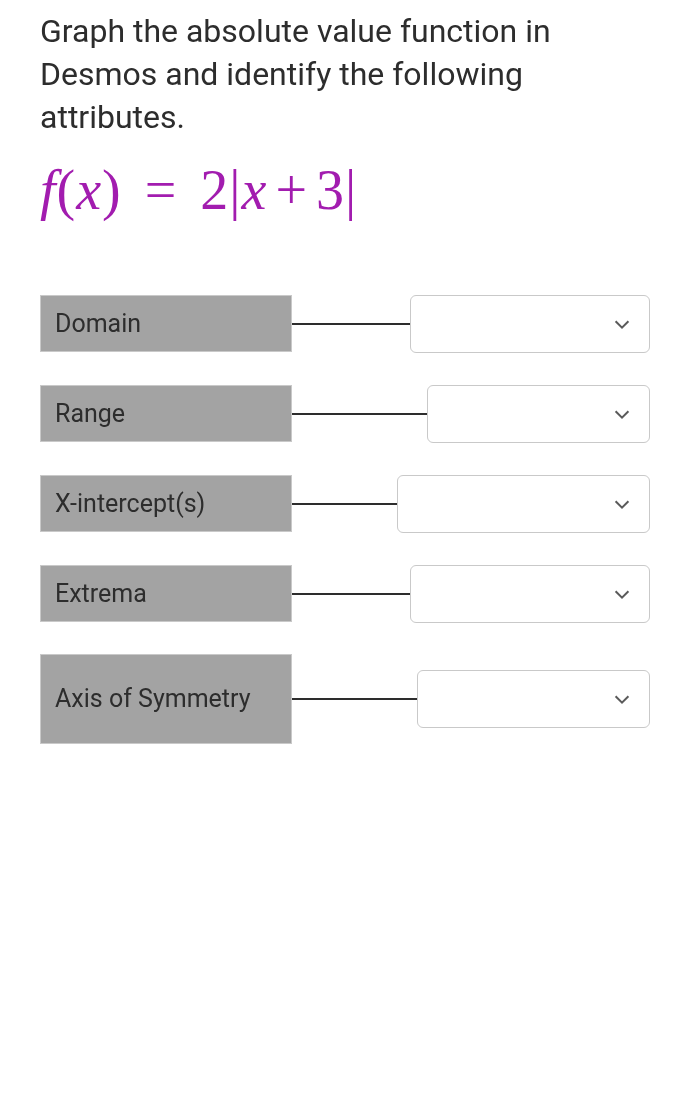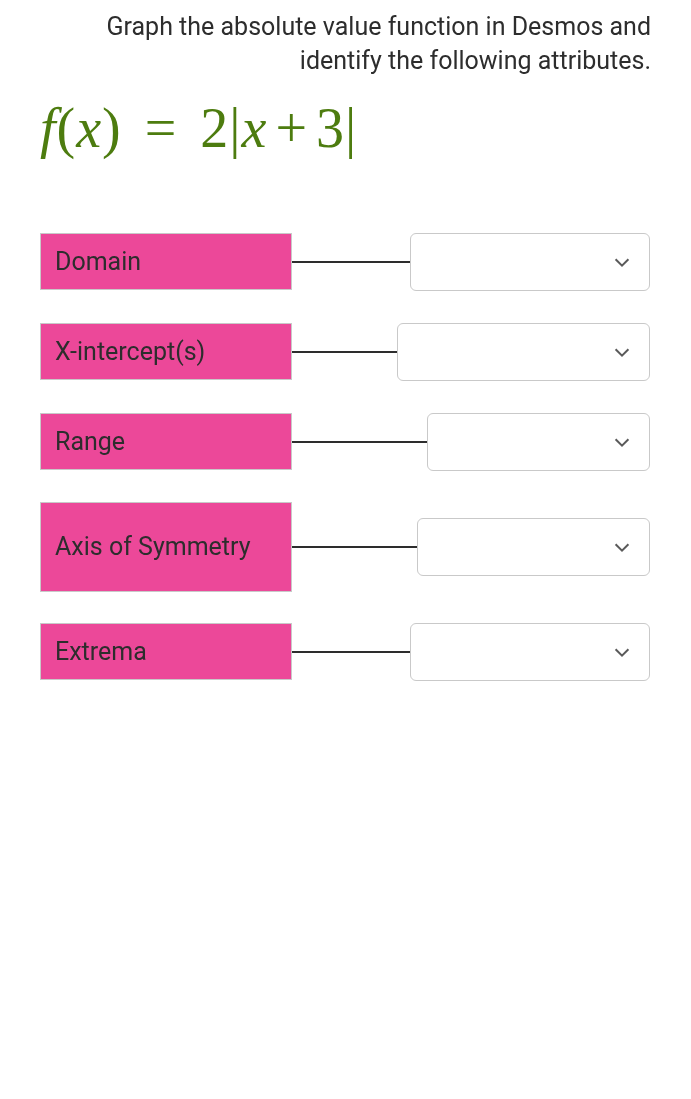--- a/index.html
+++ b/index.html
@@ -8,31 +8,30 @@
     padding: 0;
     font-family: -apple-system, BlinkMacSystemFont, "Segoe UI", Roboto, Helvetica, Arial, sans-serif;
     background: #fff;
     width: 691px;
     color: #2d2d2d;
   }
   .container {
     padding: 10px 40px 0 40px;
   }
   .instruction {
-    font-size: 25px;
+    font-size: 32px;
     line-height: 1.35;
     color: #2d2d2d;
     margin-bottom: 18px;
-    text-align: right;
   }
   .equation {
     font-family: "Cambria Math", "STIX", "Times New Roman", serif;
     font-size: 56px;
     font-style: italic;
-    color: #4d7c0f;
+    color: #a21caf;
     margin: 10px 0 70px 0;
     letter-spacing: 1px;
     white-space: nowrap;
   }
   .eq-f { font-style: italic; }
   .eq-paren { font-style: normal; }
   .eq-x { font-style: italic; }
   .eq-eq { font-style: normal; margin: 0 8px; }
   .eq-num { font-style: normal; }
   .eq-plus { font-style: normal; margin: 0 8px; }
@@ -40,21 +39,21 @@
   .rows { display: flex; flex-direction: column; gap: 26px; }
   .row {
     display: flex;
     align-items: center;
     height: 64px;
   }
   .row.tall { height: 94px; }
   .label-box {
     width: 252px;
     border: 1px solid #c9c9c9;
-    background: #ec4899;
+    background: #a3a3a3;
     padding: 12px 14px;
     font-size: 25px;
     color: #2d2d2d;
     line-height: 1.25;
     flex-shrink: 0;
     display:flex;
     align-items:center;
     min-height:52px;
   }
   .row.tall .label-box { min-height: 90px; }
@@ -101,55 +100,55 @@
       <div class="label-box">Domain</div>
       <div class="connector" style="width:118px"></div>
       <div class="dropdown" style="width:240px">
         <svg class="chevron" viewBox="0 0 24 24">
             <polyline points="5 9 12 16 19 9"></polyline>
           </svg>
       </div>
     </div>
 
     <div class="row">
+      <div class="label-box">Range</div>
+      <div class="connector" style="width:135px"></div>
+      <div class="dropdown" style="width:223px">
+        <svg class="chevron" viewBox="0 0 24 24">
+            <polyline points="5 9 12 16 19 9"></polyline>
+          </svg>
+      </div>
+    </div>
+
+    <div class="row">
       <div class="label-box">X-intercept(s)</div>
       <div class="connector" style="width:105px"></div>
       <div class="dropdown" style="width:253px">
         <svg class="chevron" viewBox="0 0 24 24">
             <polyline points="5 9 12 16 19 9"></polyline>
           </svg>
       </div>
     </div>
 
+
     <div class="row">
-      <div class="label-box">Range</div>
-      <div class="connector" style="width:135px"></div>
-      <div class="dropdown" style="width:223px">
+      <div class="label-box">Extrema</div>
+      <div class="connector" style="width:118px"></div>
+      <div class="dropdown" style="width:240px">
         <svg class="chevron" viewBox="0 0 24 24">
             <polyline points="5 9 12 16 19 9"></polyline>
           </svg>
       </div>
     </div>
-
 
     <div class="row tall">
       <div class="label-box">Axis of Symmetry</div>
       <div class="connector" style="width:125px"></div>
       <div class="dropdown" style="width:233px">
         <svg class="chevron" viewBox="0 0 24 24">
             <polyline points="5 9 12 16 19 9"></polyline>
           </svg>
       </div>
     </div>
 
-    <div class="row">
-      <div class="label-box">Extrema</div>
-      <div class="connector" style="width:118px"></div>
-      <div class="dropdown" style="width:240px">
-        <svg class="chevron" viewBox="0 0 24 24">
-            <polyline points="5 9 12 16 19 9"></polyline>
-          </svg>
-      </div>
-    </div>
-
 
   </div>
 </div>
 
 </body></html>

